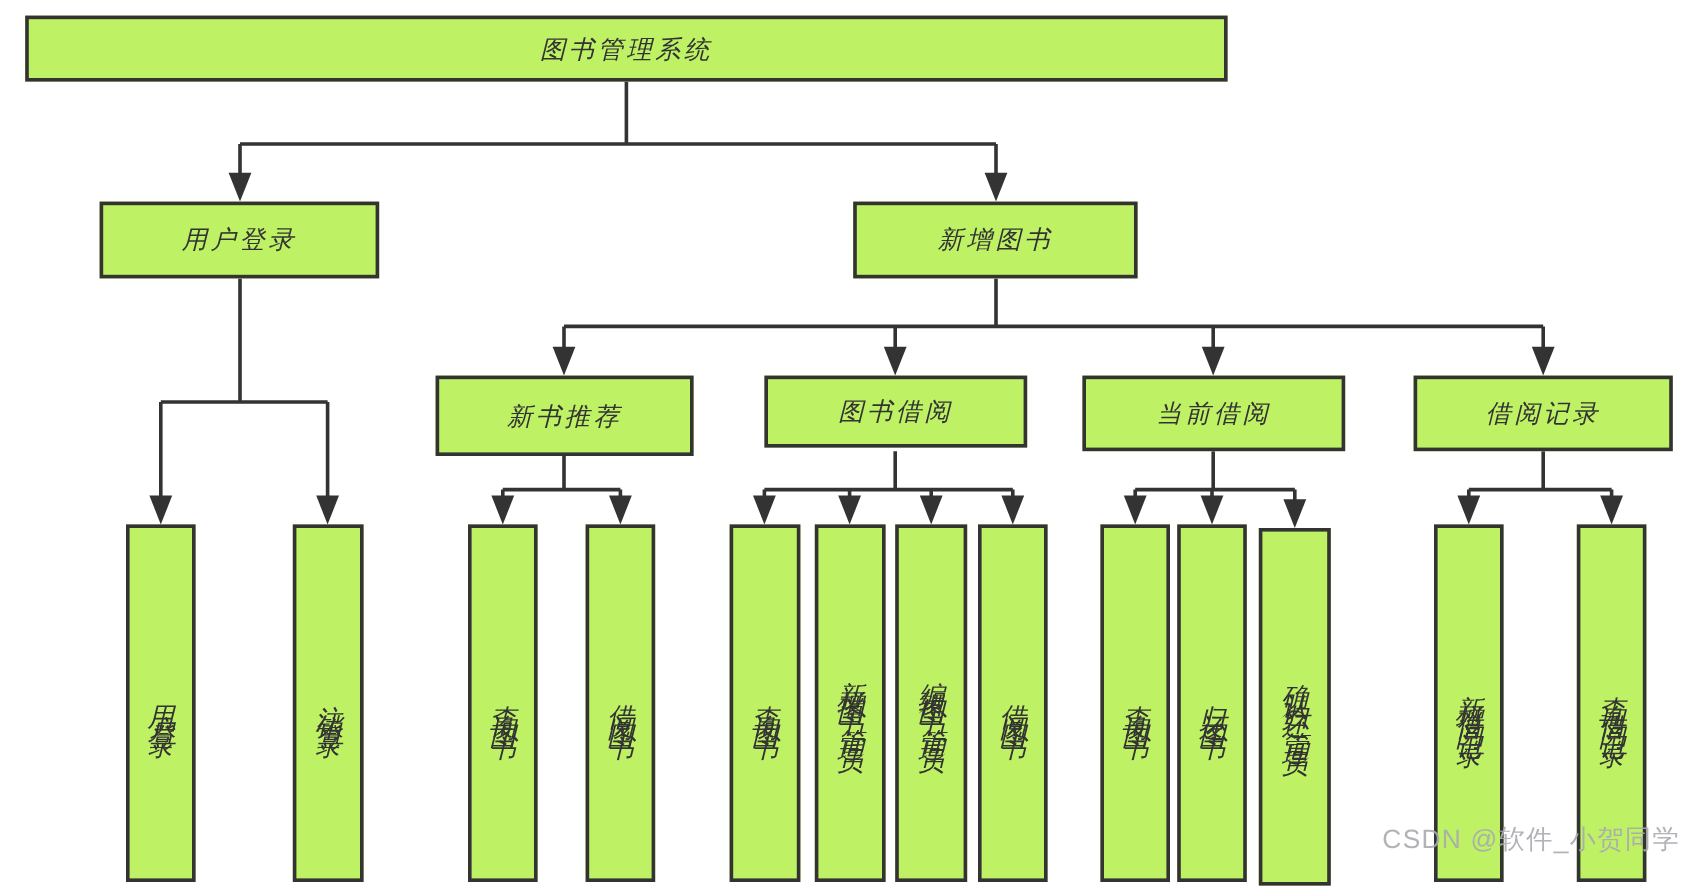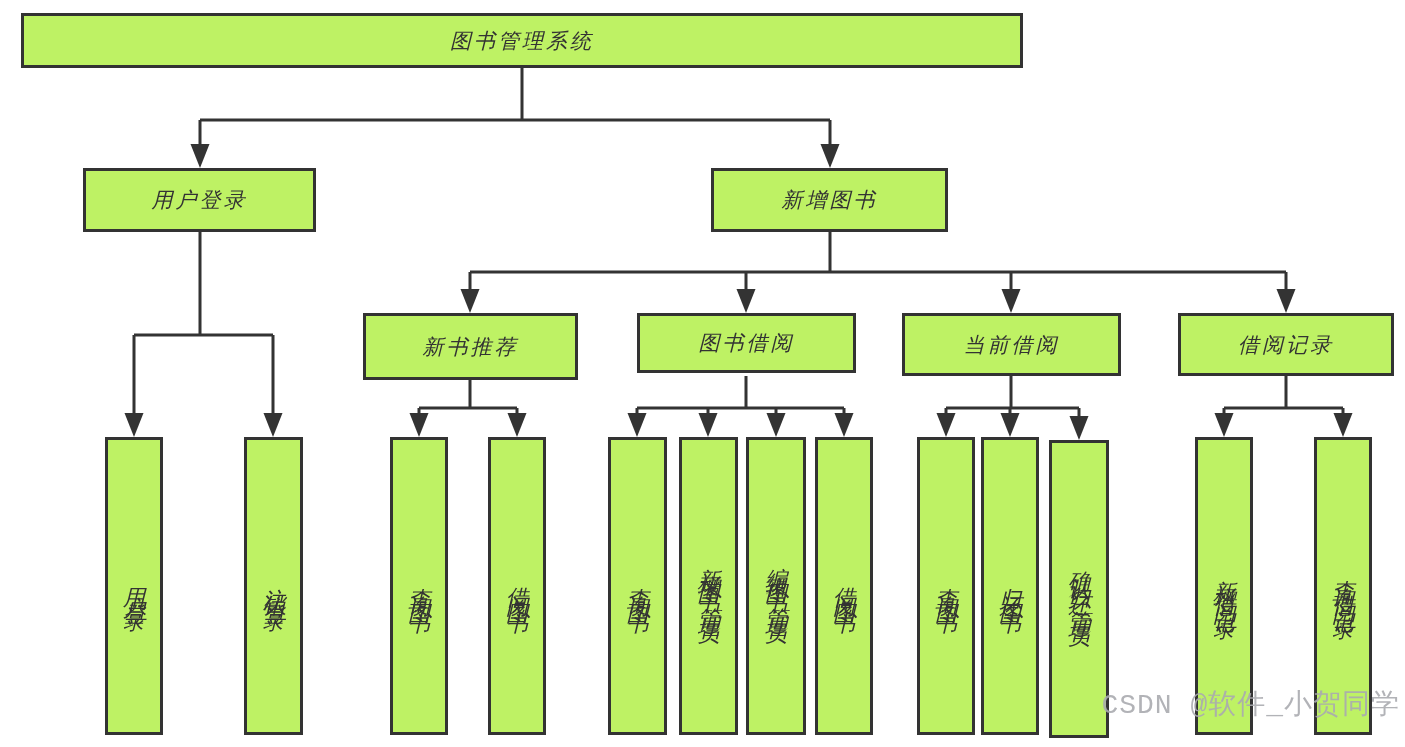--- a/index.html
+++ b/index.html
@@ -48,27 +48,26 @@
     writing-mode: vertical-lr;
     text-orientation: mixed;
     font-size: 22px;
     letter-spacing: 8px;
     line-height: 1;
   }
   .watermark {
     position: absolute;
     right: 5px;
     top: 685px;
-    font-size: 28px;
+    font-size: 22px;
     color: var(--watermark);
     letter-spacing: 1px;
     z-index: 2;
     opacity: 0.9;
     white-space: nowrap;
-    font-family: Liberation Mono, monospace;
   }
 </style>
 </head>
 <body>
 
 <div class="canvas">
 
   <svg class="connectors" viewBox="0 0 1405 747" aria-hidden="true">
     <path d="M522 68 V120 M200 120 H830 M200 120 V150 M830 120 V150"></path>
     <path d="M200 232 V335 M134 335 H273 M134 335 V418 M273 335 V418"></path>

